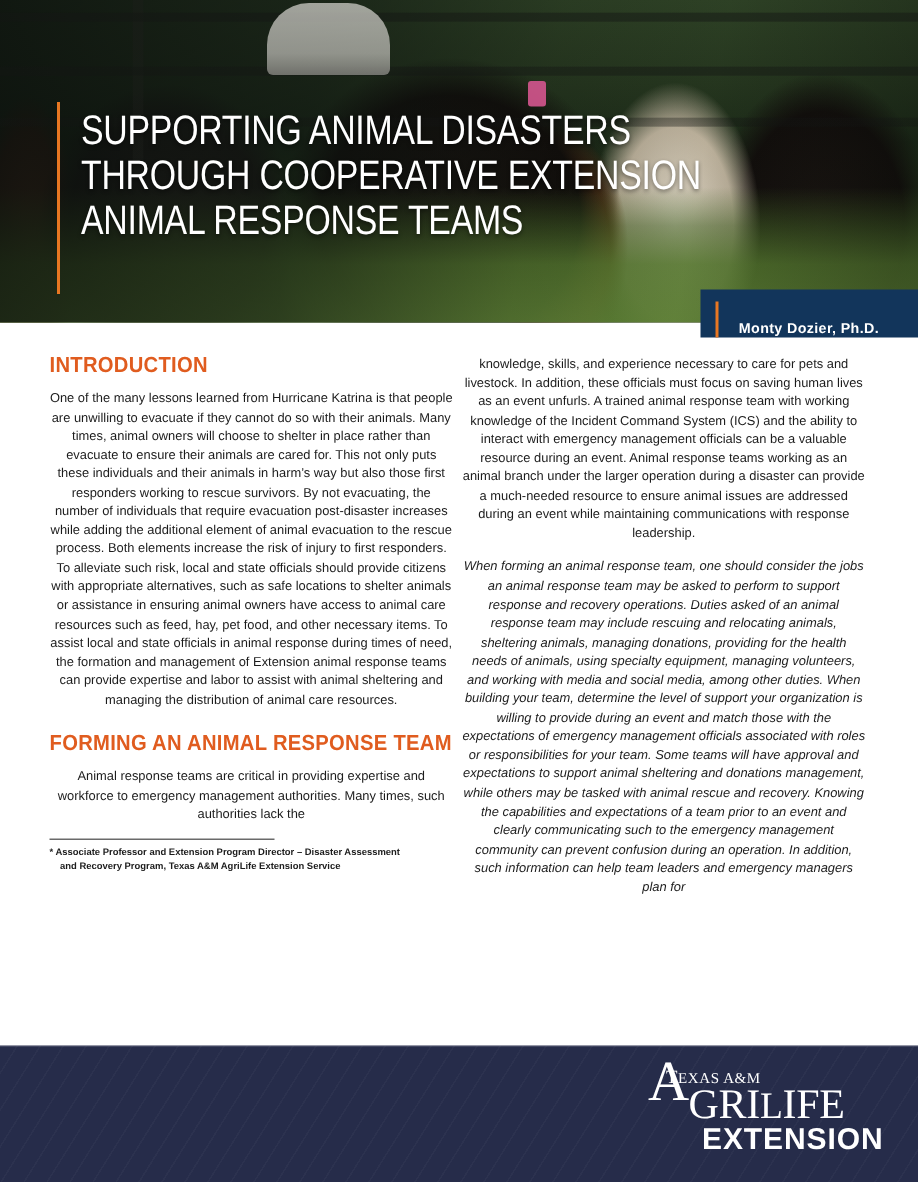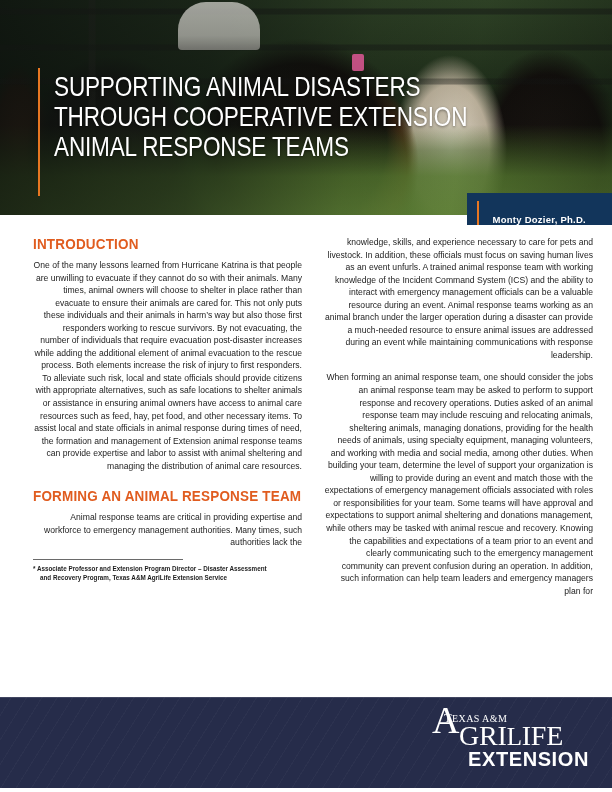--- a/index.html
+++ b/index.html
@@ -131,21 +131,21 @@
     white-space: nowrap;
   }
 
   
   .content {
     position: absolute;
     left: 0; top: 236px;
     width: 612px;
     height: 450px;
     display: flex;
-    gap: 22px;
+    gap: 6px;
     padding: 0 33px;
   }
   .col { width: 269px; flex: 0 0 269px; }
 
   h2.section-head {
     color: #e05c1f;
     font-family: "Liberation Sans Narrow", "Liberation Sans", sans-serif;
     font-size: 14.5px;
     font-weight: bold;
     letter-spacing: .2px;
@@ -154,24 +154,24 @@
     transform: scaleX(0.93);
     transform-origin: left center;
     white-space: nowrap;
   }
   h2.section-head.second { margin-top: 16px; }
 
   p.body {
     font-size: 8.6px;
     line-height: 12.55px;
     color: #1c1c1c;
-    text-align: right;
+    text-align: center;
     margin-bottom: 10px;
   }
-  p.body:last-child { margin-bottom: 16px; }
+  p.body:last-child { margin-bottom: 16px; font-style: italic; }
 
   
   .footnote {
     margin-top: 9px;
     padding-top: 5px;
     border-top: 1px solid #6a6a6a;
     width: 150px;
   }
   .footnote-text {
     font-size: 6.3px;

